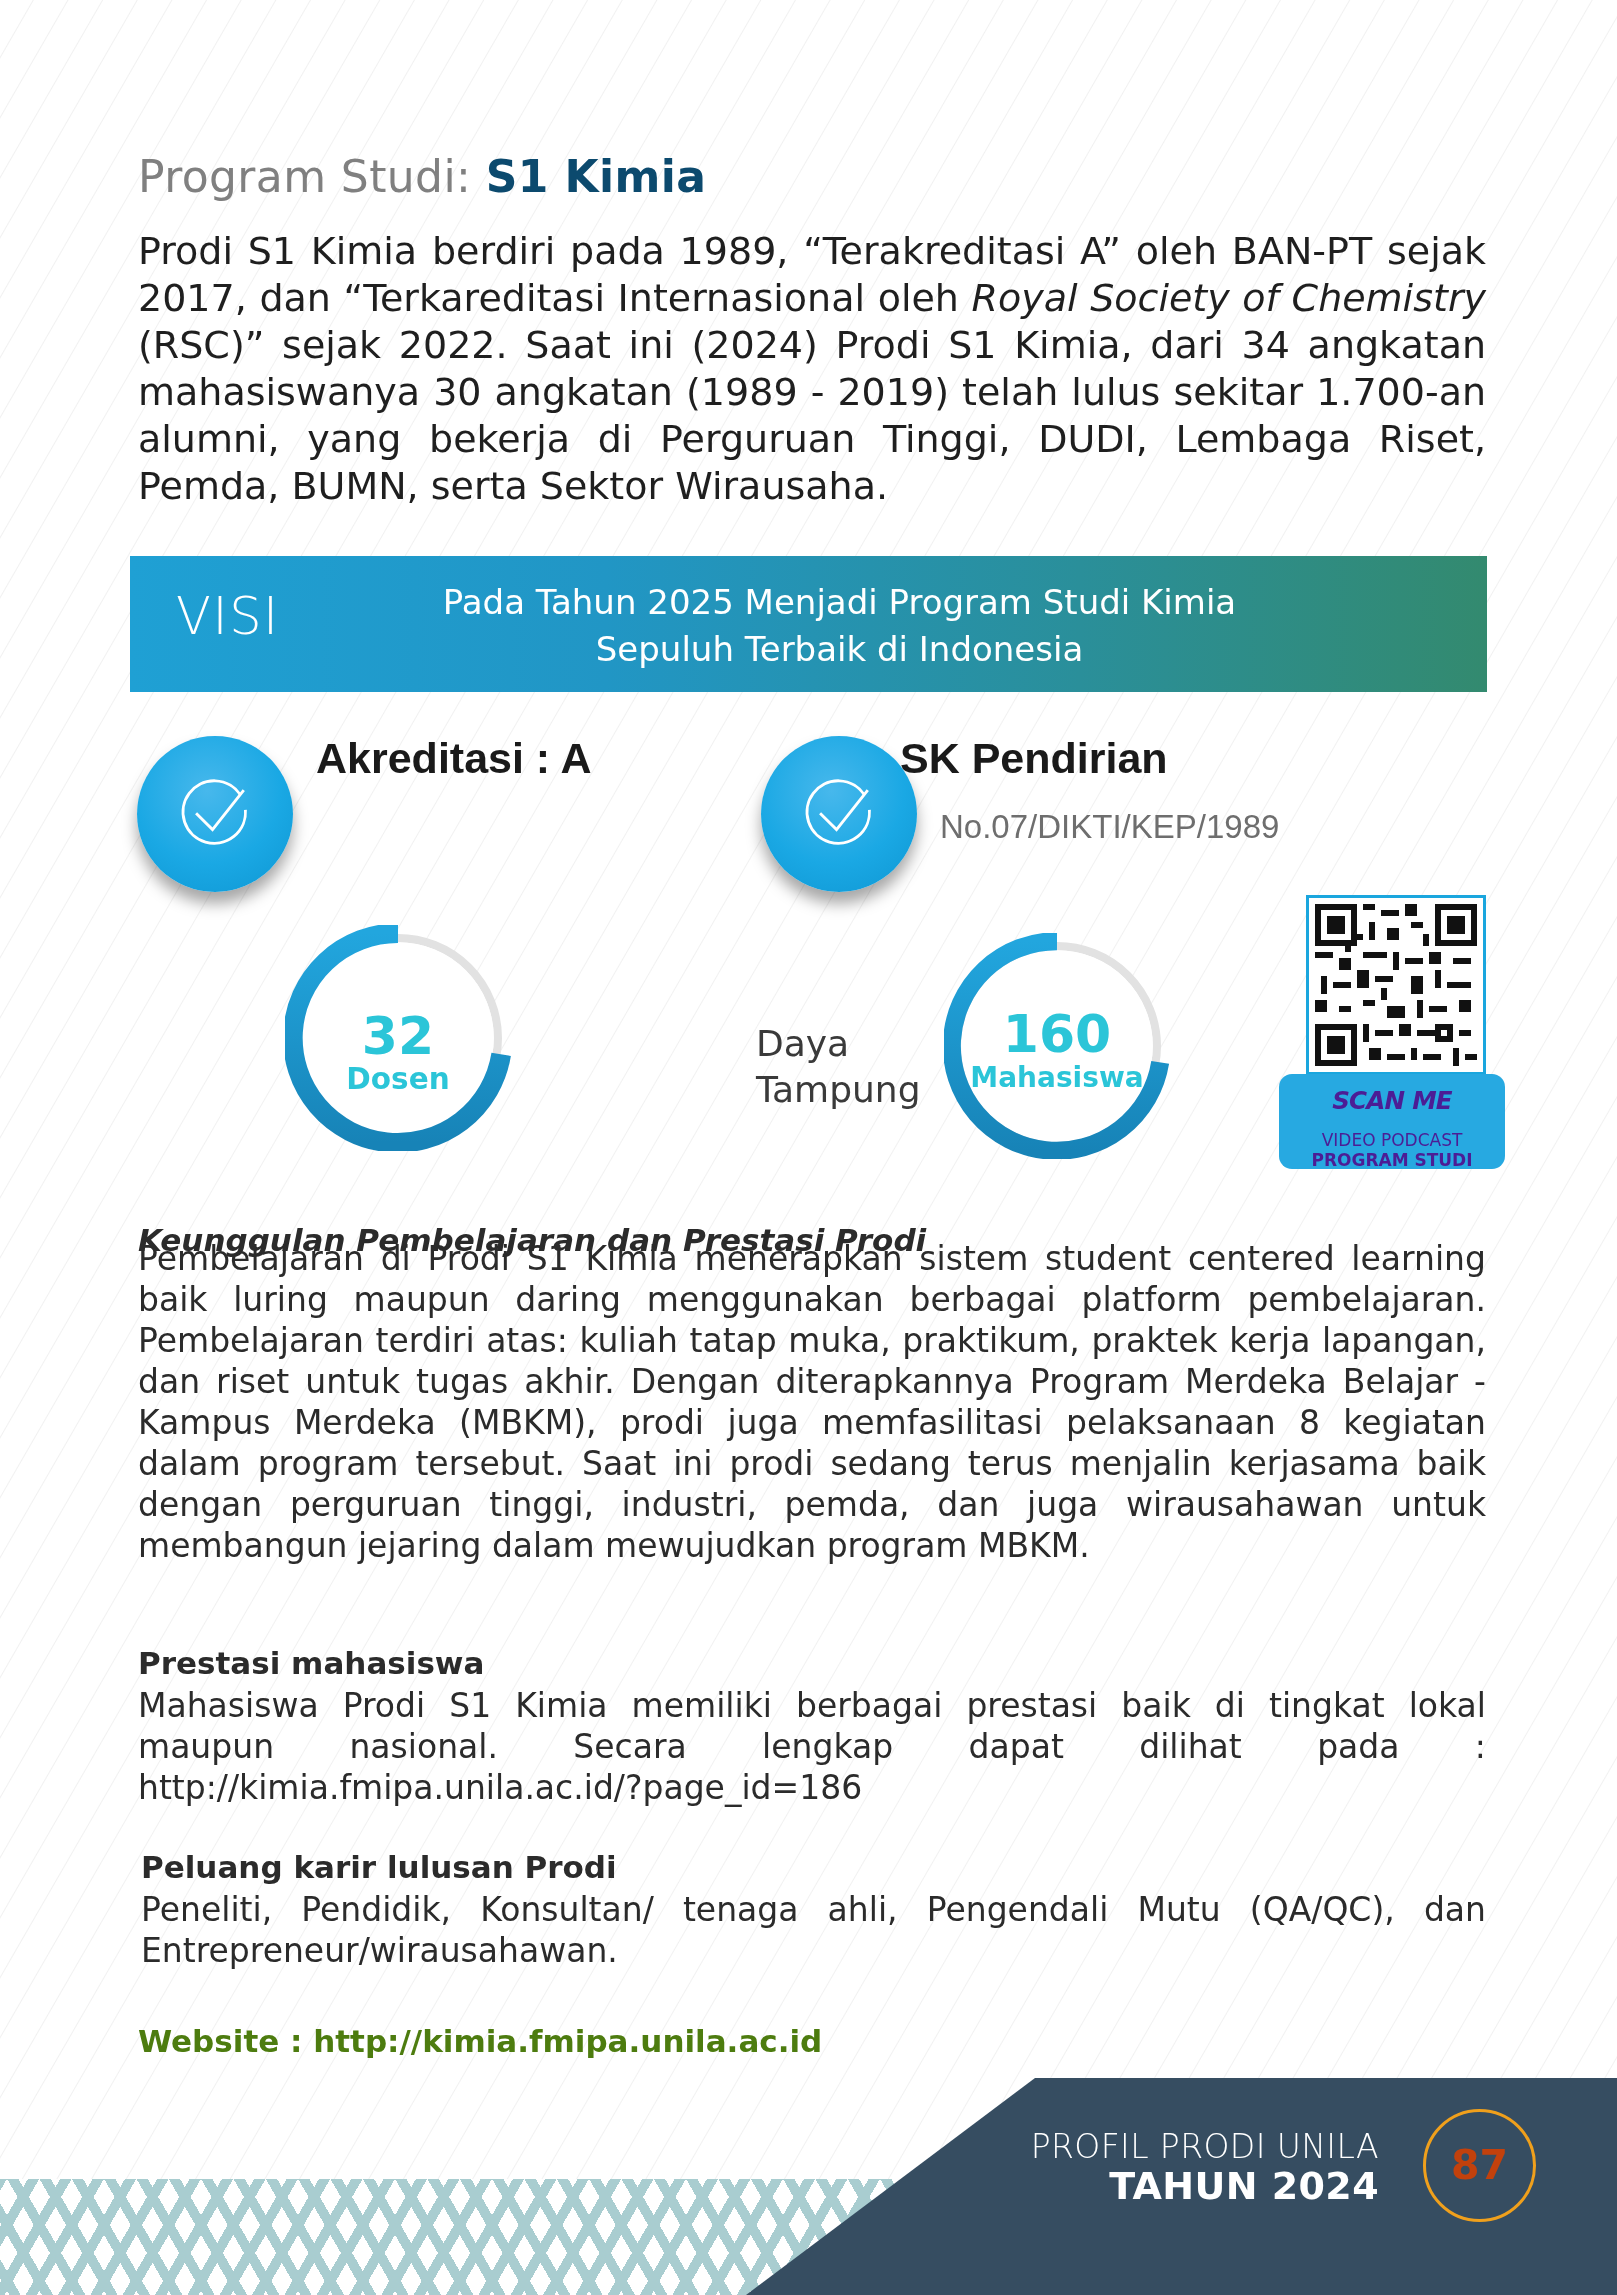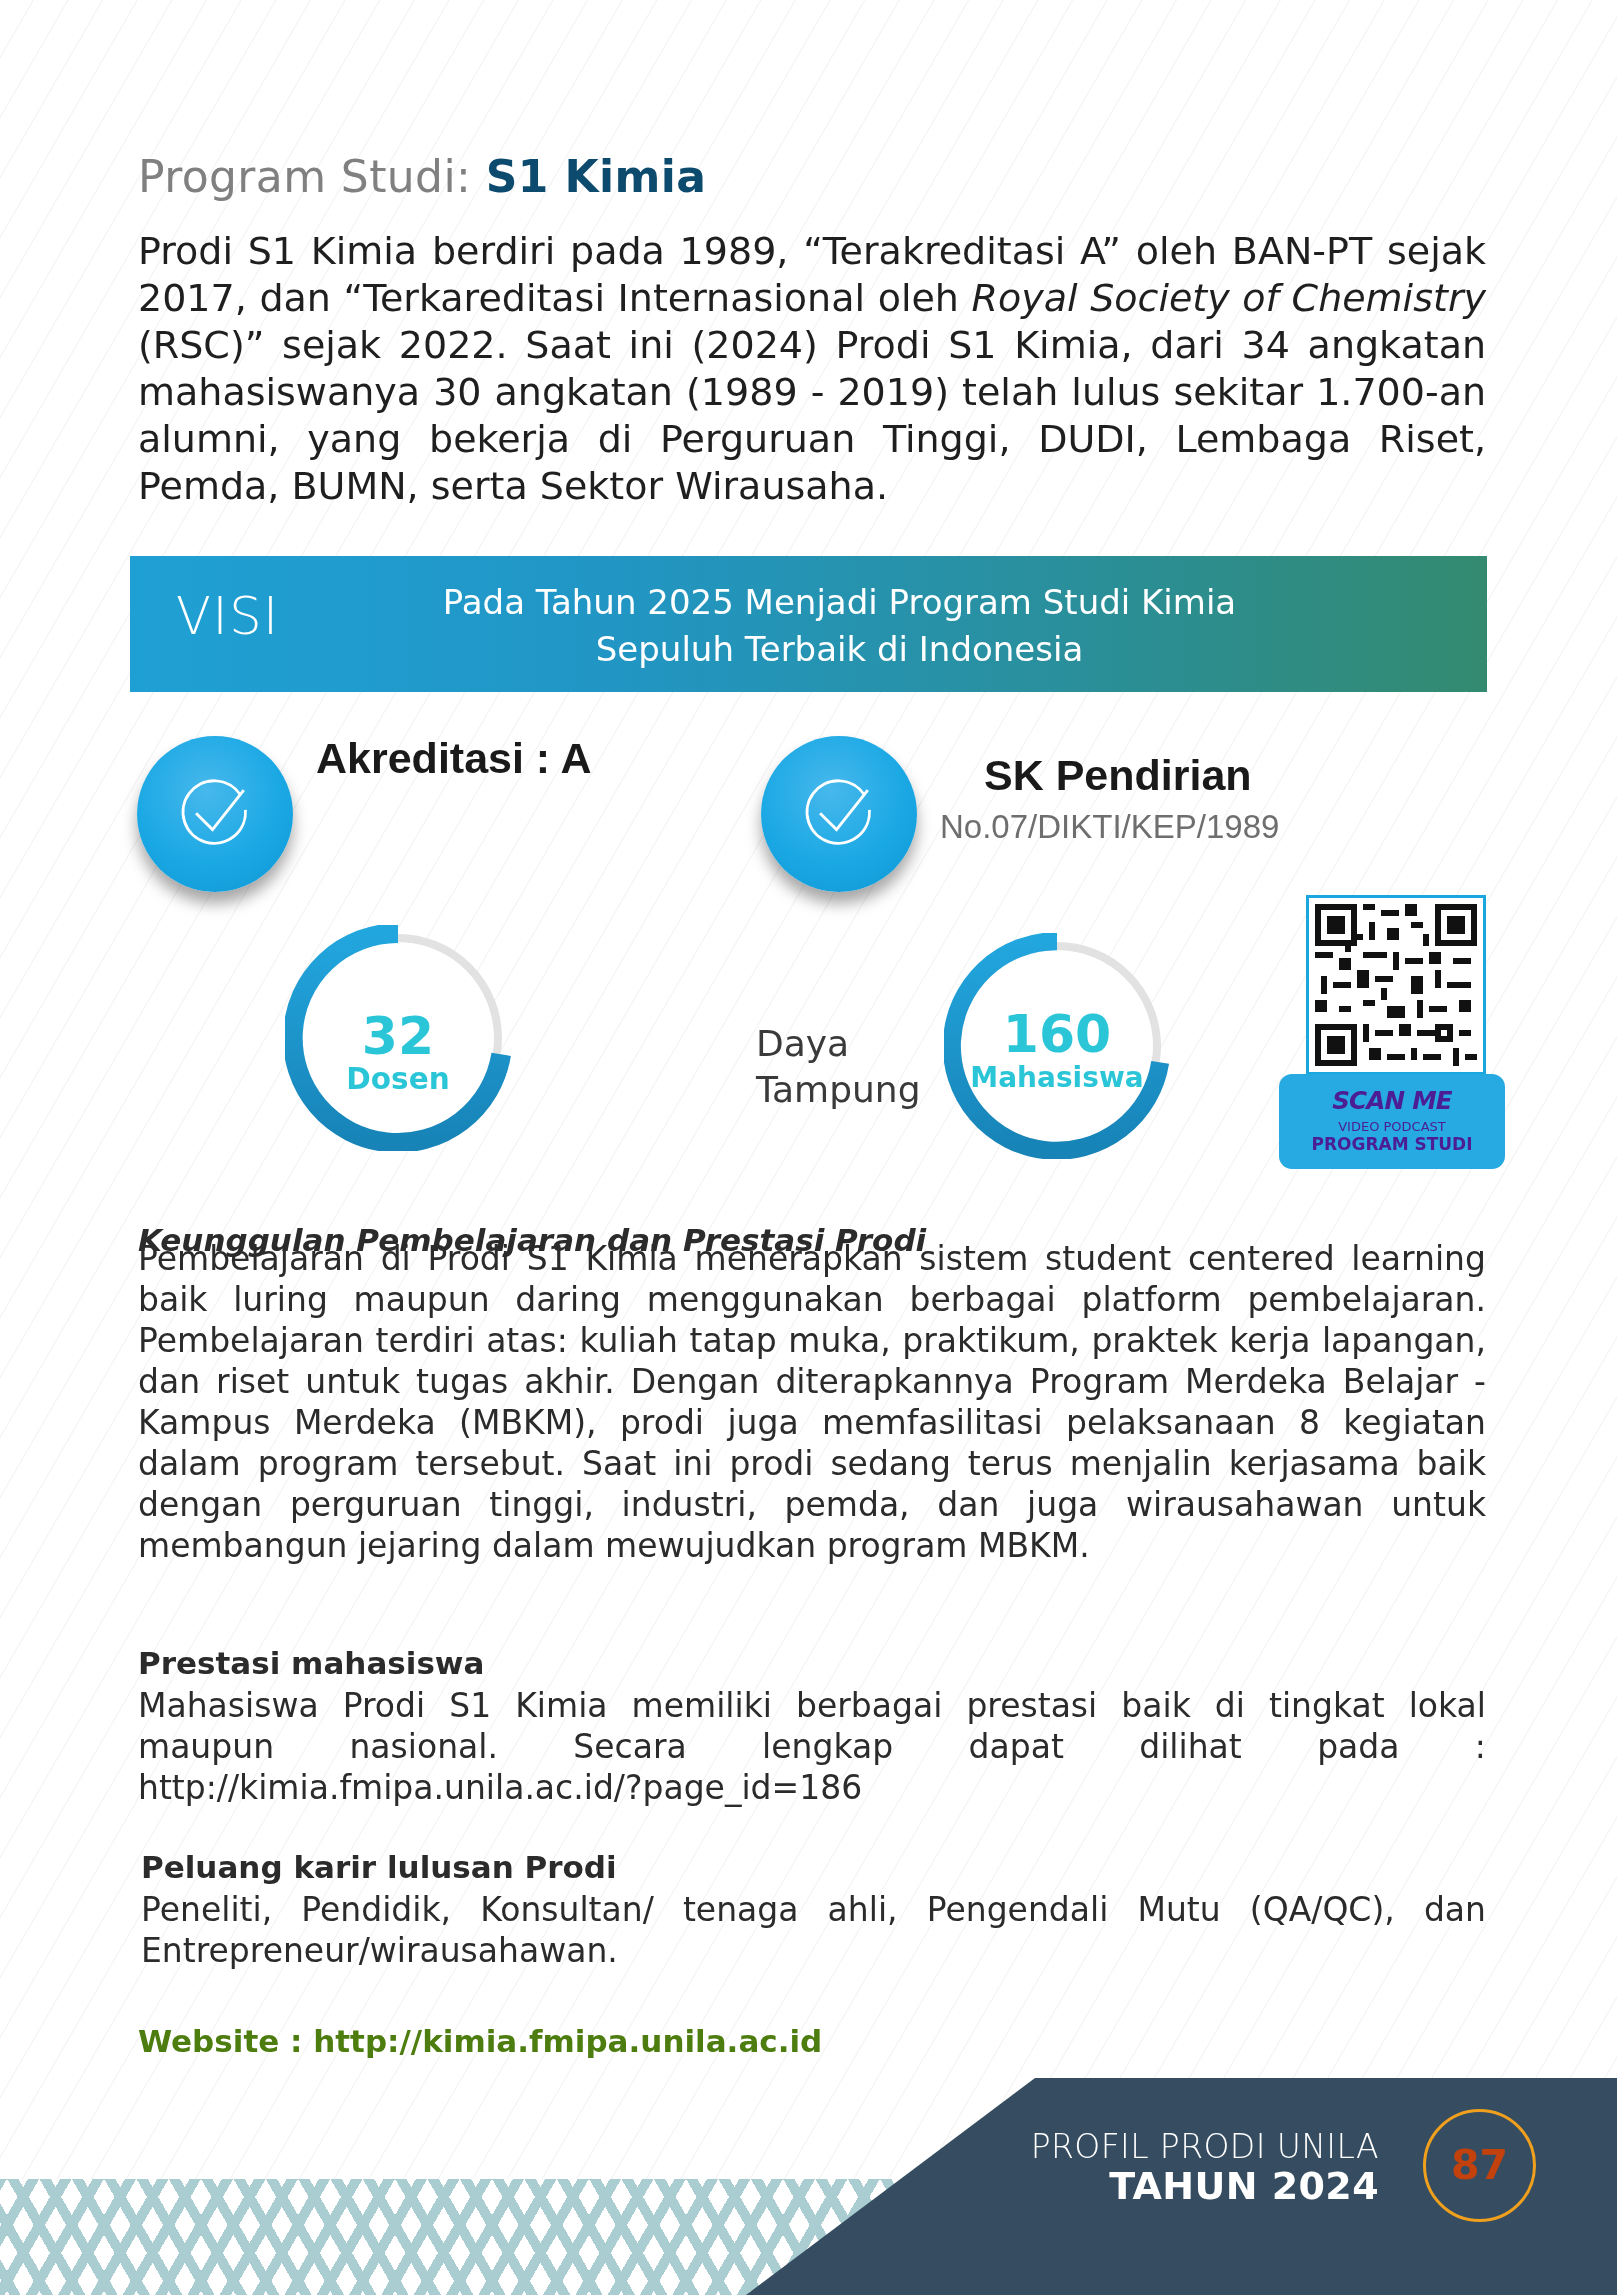--- a/index.html
+++ b/index.html
@@ -33,21 +33,21 @@
   .badge-sub { font-family: "Liberation Sans", sans-serif; font-size: 33px; color: #6e6e6e; }
 
   
   .ring-num { font-weight: bold; color: #2bc5d8; text-align: center; font-family: "DejaVu Sans", sans-serif; }
   .daya { left: 756px; top: 1021px; font-size: 36px; line-height: 46px; color: #3a3a3a; }
 
   
   .qr-frame { left: 1306px; top: 895px; width: 174px; height: 174px; border: 3.3px solid #1aa6de; background: #fff; }
   .qr-card { left: 1279px; top: 1074px; width: 226px; height: 95px; border-radius: 13px; background: #27a9e1; color: #4c1d95; text-align: center; }
   .scan { font-family: "DejaVu Sans", sans-serif; font-style: italic; font-weight: bold; font-size: 24.6px; margin-top: 11.5px; letter-spacing: -0.8px; }
-  .vp { font-size: 13px; margin-top: 4px; }
+  .vp { font-size: 17px; margin-top: 15px; }
   .ps { font-size: 17px; font-weight: bold; }
 
   
   .h { font-weight: bold; font-size: 31px; color: #2b2b2b; }
   .p { width: 1348px; font-size: 33px; line-height: 41px; text-align: justify; text-align-last: left; color: #2b2b2b; }
   .site { left: 138px; top: 2023px; font-size: 31px; font-weight: bold; color: #4d7c0f; }
 
   
   .footer { left: 0; top: 2078px; width: 1618px; height: 217px; background: #364d61;
     clip-path: polygon(1035px 0, 1618px 0, 1618px 217px, 746px 217px); }
@@ -84,21 +84,21 @@
   </svg>
 </div>
 <div class="abs badge-title" style="left:316px; top:734px;">Akreditasi : A</div>
 
 <div class="abs badge" style="left:761px; top:736px;">
   <svg width="74" height="74" viewBox="0 0 90 90">
     <path d="M76 22 A38 38 0 1 0 82 40" fill="none" stroke="#fff" stroke-width="3.5"></path>
     <path d="M22 44 L42 64 L80 16" fill="none" stroke="#fff" stroke-width="3.5" stroke-linejoin="miter"></path>
   </svg>
 </div>
-<div class="abs badge-title" style="left:984px; top:734px;margin-top:17px;">SK Pendirian</div>
+<div class="abs badge-title" style="left:900px; top:734px;">SK Pendirian</div>
 <div class="abs badge-sub" style="left:940px; top:808px;">No.07/DIKTI/KEP/1989</div>
 
 <div class="abs" style="left:285px; top:925px; width:226px; height:226px;">
   <svg width="226" height="226" viewBox="0 0 276 276" style="position:absolute;left:0;top:0;">
     <defs>
         <linearGradient id="rg1" x1="0" y1="0" x2="0" y2="1">
           <stop offset="0" stop-color="#22a6de"></stop>
           <stop offset="1" stop-color="#1783b7"></stop>
         </linearGradient>
       </defs>

